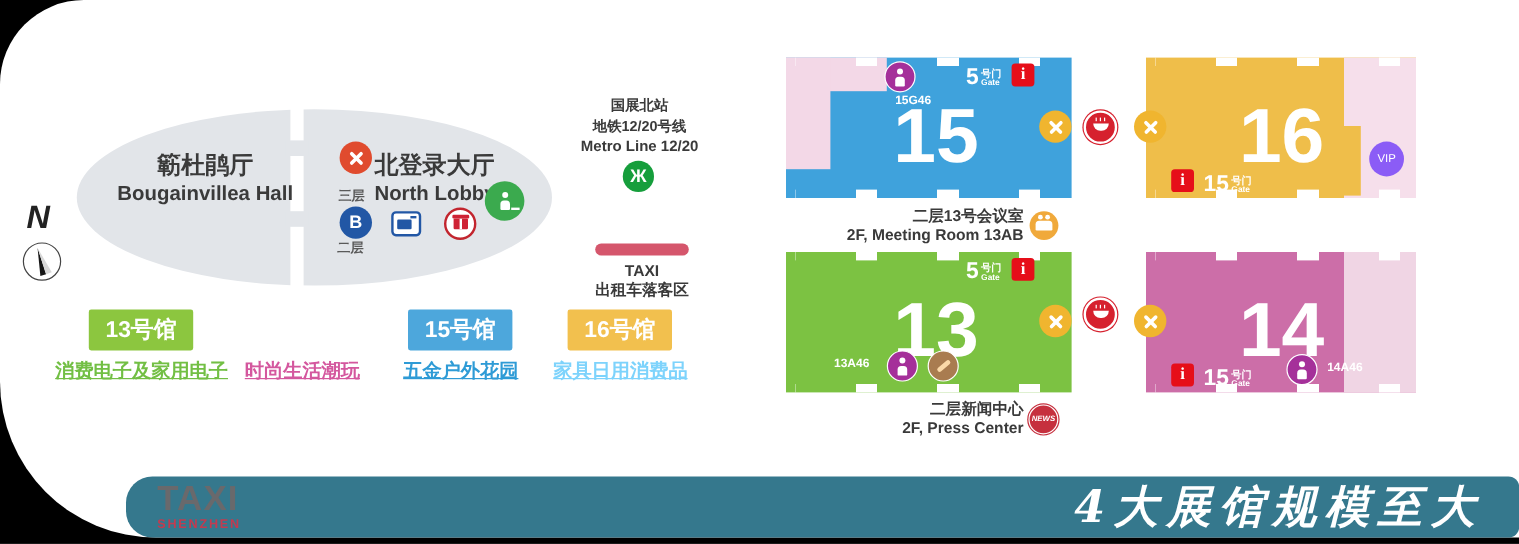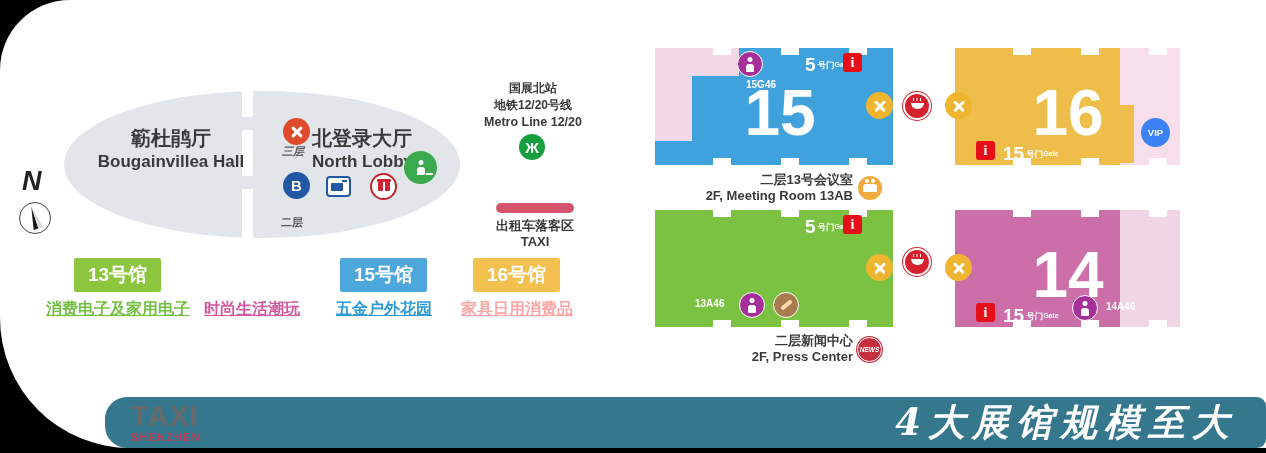--- a/index.html
+++ b/index.html
@@ -86,21 +86,21 @@
           color:#fff; font-size:19px; font-weight:700; display:flex; align-items:center;
           justify-content:center; }
   .chip13 { left:74px;  background:#8CC63F; }
   .chip14 { left:208px; background:#DE85B8; }
   .chip15 { left:340px; background:#4DA7DC; }
   .chip16 { left:473px; background:#F2C04E; }
   .chip-desc { position:absolute; top:299px; font-size:16px; font-weight:700; text-align:center;text-decoration:underline; }
   .desc13 { left:44px;  width:148px; color:#72BF44; }
   .desc14 { left:203px; width:98px;  color:#D4579E; }
   .desc15 { left:335px; width:98px;  color:#2E9BD6; }
-  .desc16 { left:460px; width:114px; color:#fca5a5; }
+  .desc16 { left:460px; width:114px; color:#7dd3fc; }
 
   
   .hall { position:absolute; width:238px; height:117px; }
   .h15 { left:655px; top:48px;  background:#3FA2DC; }
   .h13 { left:655px; top:210px; background:#7CC242; }
   .h16 { left:955px; top:48px;  width:225px; background:#EFBE4A; }
   .h14 { left:955px; top:210px; width:225px; background:#CC6EA8; }
   .teeth { position:absolute; left:8px; right:8px; height:7px;
            background:repeating-linear-gradient(90deg, transparent 0 50px, #fff 50px 68px); }
   .teeth.t { top:0; } .teeth.b { bottom:0; }
@@ -111,39 +111,39 @@
   .h16 .ystep { position:absolute; left:165px; top:57px; width:14px; height:58px; background:#EFBE4A; }
   .h14 .pzr { right:0; top:0; width:60px; height:117px; background:#F0D5E4; }
 
   .hall-number { position:absolute; top:26px; height:78px; line-height:78px; width:130px;
                  text-align:center; font-size:64px; font-weight:700; color:#fff; }
   .h15 .hall-number, .h13 .hall-number { left:60px; }
   .h16 .hall-number, .h14 .hall-number { left:48px; }
 
   .gate { position:absolute; display:flex; align-items:center; color:#fff; }
   .gate .gnum { font-size:19px; font-weight:700; }
-  .gate .gstack { display:flex; flex-direction:row; margin-left:2px; line-height:1; }
+  .gate .gstack { display:flex; flex-direction:column; margin-left:2px; line-height:1; }
   .gate .gzh { font-size:8.5px; font-weight:700; }
   .gate .gen { font-size:7px; font-weight:700; }
   .gate-tr { left:150px; top:6px; }
   .gate-bl { left:48px; top:95px; }
   .info-sq { position:absolute; width:19px; height:19px; background:#E60E19; border-radius:3px;
              color:#fff; font-family:"Liberation Serif", serif; font-weight:700; font-size:14px;
              display:flex; align-items:center; justify-content:center; }
   .info-tr { left:188px; top:5px; }
   .info-bl { left:21px; top:93px; }
 
   .booth { position:absolute; color:#fff; font-size:10px; font-weight:700; }
   .nursing { width:26px; height:26px; background:#A5309A; border:1.5px solid #fff; }
   .escal { width:26px; height:26px; background:#A97C50; border:1.5px solid #fff; }
   .escal .ebar { width:13px; height:4px; background:#FBD9A8; border-radius:2px;
                  transform:rotate(-40deg); }
   .fork-c { width:27px; height:27px; background:#F0B52F; }
   .fork-c .utx::before, .fork-c .utx::after { height:2.5px; }
-  .vip-c { width:29px; height:29px; background:#3b82f6; color:#fff; font-size:9.5px; font-weight:700;text-align:center; }
+  .vip-c { width:29px; height:29px; background:#8b5cf6; color:#fff; font-size:9.5px; font-weight:400;text-align:center; }
 
   .food-c { position:absolute; width:28px; height:28px; background:#D6212E; border:2px solid #fff;
             border-radius:50%; box-shadow:0 0 0 1px #D6212E; display:flex; align-items:center;
             justify-content:center; }
   .bowl { position:relative; width:13px; height:6px; background:#fff; border-radius:0 0 7px 7px; }
   .bowl::before { content:""; position:absolute; left:2px; top:-5px; width:1.5px; height:3px;
             background:#fff; box-shadow:3.5px 0 0 #fff, 7px 0 0 #fff; }
 
   .note { position:absolute; width:165px; text-align:right; font-size:13px; font-weight:700;
           color:#3a3a3a; line-height:16px; }
@@ -194,42 +194,42 @@
     <div class="en-big">Bougainvillea Hall</div>
   </div>
   <div class="hall-name lobby">
     <div class="zh-big">北登录大厅</div>
     <div class="en-big">North Lobby</div>
   </div>
 
   <div class="cicon red-dining" style="left:283px; top:118px;">
       <span class="utx"></span>
     </div>
-  <div class="floor-tag" style="left:282px; top:144px;font-style:italic;">三层</div>
+  <div class="floor-tag" style="left:282px; top:156px;">三层</div>
   <div class="cicon green-reg" style="left:404px; top:151px;">
       <span class="person-g"></span>
       <span class="desk"></span>
     </div>
   <div class="cicon blue-b" style="left:283px; top:172px;">B</div>
   <div class="ticket" style="left:326px; top:176px;"></div>
   <div class="cicon gift-c" style="left:370px; top:173px;">
       <span class="gift-box"></span>
     </div>
-  <div class="floor-tag" style="left:281px; top:199px;margin-top:16px;">二层</div>
+  <div class="floor-tag" style="left:281px; top:199px;">二层</div>
 
   <div class="metro-block">
     <div class="l1">国展北站</div>
     <div class="l1">地铁12/20号线</div>
     <div class="l2">Metro Line 12/20</div>
   </div>
   <div class="cicon metro-logo">Ж</div>
   <div class="taxi-bar"></div>
   <div class="taxi-label">
+    <div>TAXI</div>
     <div>出租车落客区</div>
-    <div>TAXI</div>
   </div>
 
   <div class="chip chip13">13号馆</div>
   <div class="chip chip15">15号馆</div>
   <div class="chip chip16">16号馆</div>
   <div class="chip-desc desc13">消费电子及家用电子</div>
   <div class="chip-desc desc14">时尚生活潮玩</div>
   <div class="chip-desc desc15">五金户外花园</div>
   <div class="chip-desc desc16">家具日用消费品</div>
 
@@ -272,20 +272,21 @@
           <span class="gzh">号门</span>
           <span class="gen">Gate</span>
         </span>
     </div>
     <div class="cicon vip-c" style="left:186px; top:70px;">VIP</div>
   </div>
 
   <div class="hall h13">
     <div class="teeth t"></div>
     <div class="teeth b"></div>
+    <div class="hall-number">13</div>
     <div class="gate gate-tr">
       <span class="gnum">5</span>
       <span class="gstack">
           <span class="gzh">号门</span>
           <span class="gen">Gate</span>
         </span>
     </div>
     <div class="info-sq info-tr">i</div>
     <div class="cicon fork-c" style="left:211px; top:44px;">
         <span class="utx"></span>

